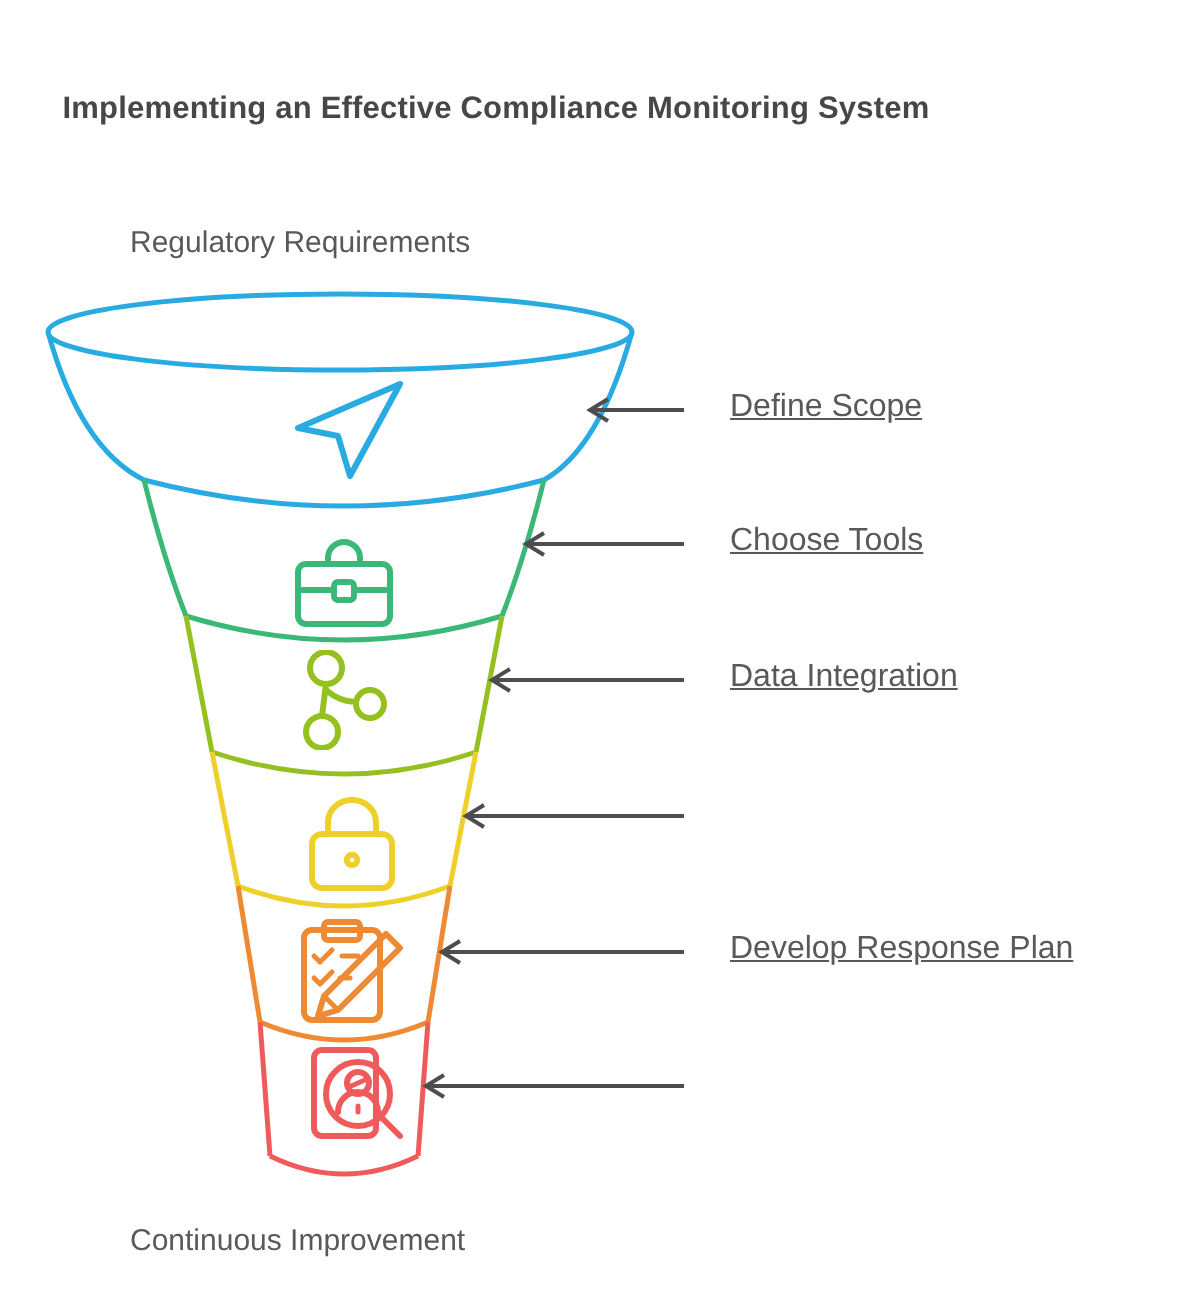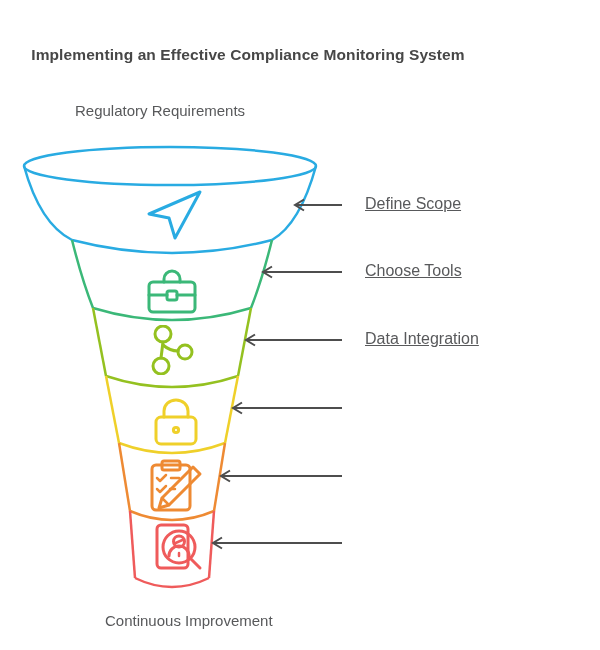--- a/index.html
+++ b/index.html
@@ -22,22 +22,22 @@
   .main-svg path, .main-svg ellipse{fill:none;}
   .icon path,.icon rect,.icon circle,.icon line{fill:none;}
 </style>
 </head>
 <body>
 
 <div class="canvas">
 
   <div class="abs title">Implementing an Effective Compliance Monitoring System</div>
 
-  <div class="abs flow-label" style="left:65px;top:102px;margin-left:10px;">Regulatory Requirements</div>
-  <div class="abs flow-label" style="left:65px;top:612px;margin-left:40px;">Continuous Improvement</div>
+  <div class="abs flow-label" style="left:65px;top:113px;">Regulatory Requirements</div>
+  <div class="abs flow-label" style="left:65px;top:612px;">Continuous Improvement</div>
 
   <svg class="abs main-svg" width="600" height="650" viewBox="0 0 600 650">
 
     <g stroke-width="2.5" stroke="#29ABE2">
       <ellipse cx="170" cy="166" rx="146" ry="19"></ellipse>
       <path d="M24,166 Q40,224 72,240"></path>
       <path d="M316,166 Q300,224 272,240"></path>
       <path d="M72,240 Q172,266 272,240"></path>
     </g>
 
@@ -153,14 +153,15 @@
       <path d="M22.5,23.5 L31.5,19.5" stroke-width="2.5"></path>
       <path d="M17,36 a10,10 0 0 1 20,0"></path>
       <path d="M27,33 v3" stroke-width="2.5"></path>
       <path d="M38.5,38.5 L48,48"></path>
     </g>
   </svg>
 
   <div class="abs stage-label" style="top:195px;">Define Scope</div>
   <div class="abs stage-label" style="top:262px;">Choose Tools</div>
   <div class="abs stage-label" style="top:330px;">Data Integration</div>
+  <div class="abs stage-label" style="top:466px;">Develop Response Plan</div>
 
 </div>
 
 </body></html>

